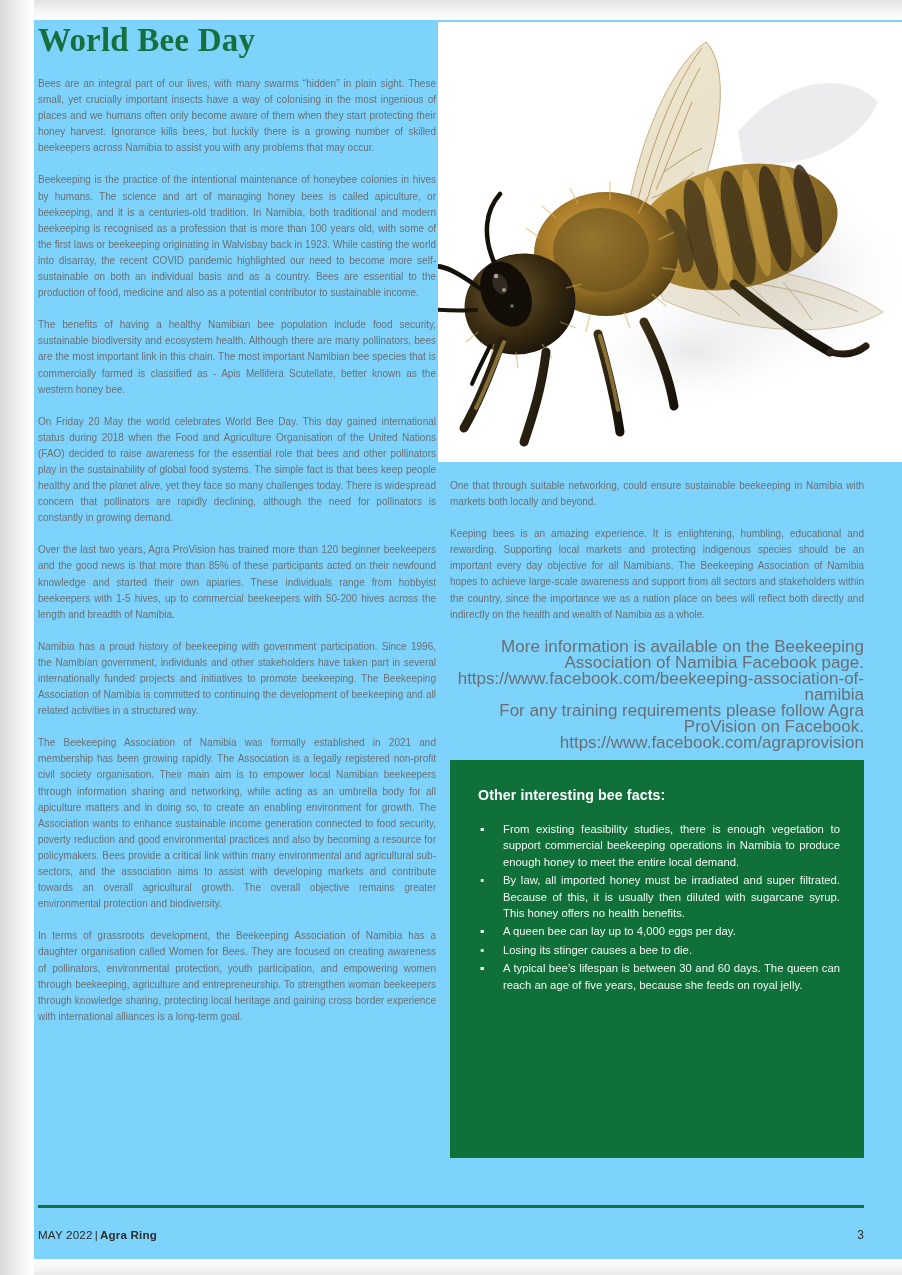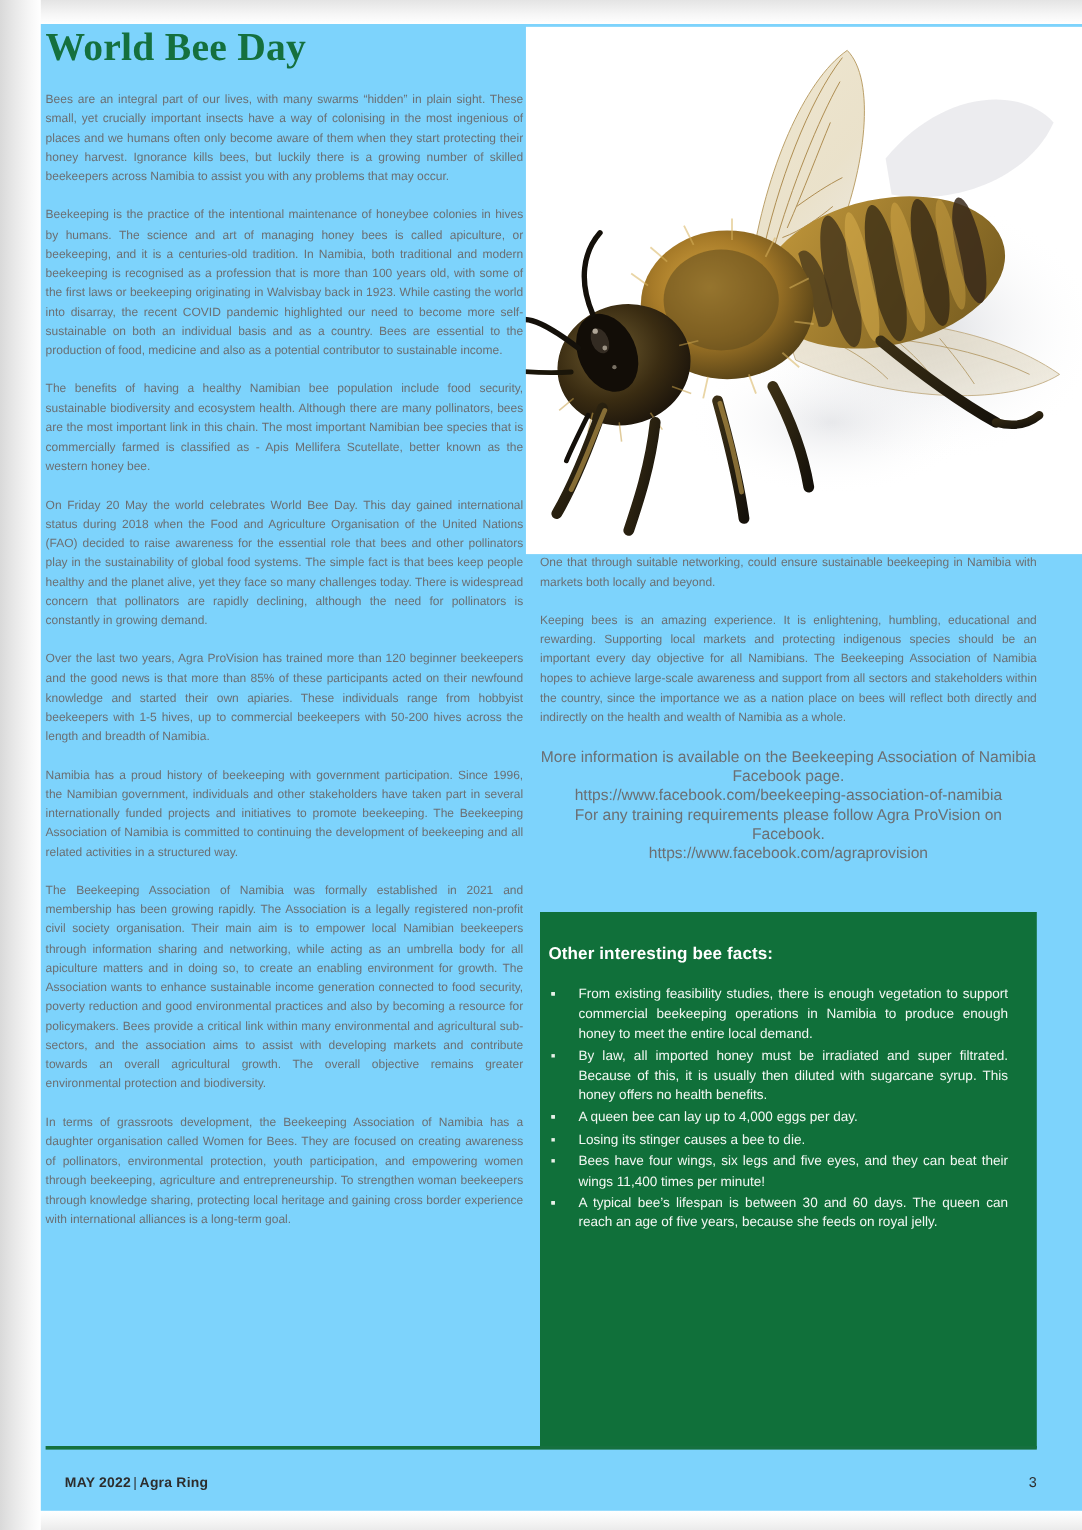--- a/index.html
+++ b/index.html
@@ -67,65 +67,65 @@
   
   .col-left {
     position: absolute;
     left: 0;
     top: 54px;
     width: 398px;
   }
   .col-right {
     position: absolute;
     left: 412px;
-    top: 440px;
+    top: 456px;
     width: 414px;
   }
 
   p.body-par {
     margin: 0 0 16px 0;
     font-size: 10px;
     line-height: 16.1px;
     color: #6b6f73;
     text-align: justify;
     text-justify: inter-word;
     hyphens: none;
   }
   p.body-par:last-child { margin-bottom: 0; }
 
   p.links-par {
     margin: 0;
-    font-size: 13px;
+    font-size: 17px;
     line-height: 16.1px;
     color: #6b6f73;
-    text-align: center;
+    text-align: right;
   }
 
   
   .bee-photo {
     position: absolute;
     left: 400px;
     top: 0px;
     width: 468px;
     height: 440px;
     overflow: hidden;
     z-index: 2;
   }
   .bee-photo svg { display: block; }
 
   
   .facts-box {
     position: absolute;
     left: 412px;
     top: 738px;
     width: 414px;
-    height: 447px;
+    height: 398px;
     background: #10703a;
     box-sizing: border-box;
-    padding: 26px 24px 20px 7px;
+    padding: 26px 24px 20px 28px;
     color: #ffffff;
   }
   .facts-title {
     font-size: 14.2px;
     font-weight: bold;
     line-height: 18px;
     margin: 0 0 17px 0;
     color: #ffffff;
     letter-spacing: 0.1px;
   }
@@ -169,21 +169,21 @@
     width: 826px;
     display: flex;
     align-items: baseline;
     justify-content: space-between;
   }
   .footer-left {
     font-size: 11.6px;
     color: #2d2d2d;
     letter-spacing: 0.2px;
   }
-  .footer-left .issue { font-weight: bold; margin-left: 16px; }
+  .footer-left .issue { font-weight: normal; }
   .footer-left .sep { font-weight: normal; padding: 0 2px; }
   .footer-left .pub { font-weight: bold; }
   .footer-page {
     font-size: 12px;
     color: #2d2d2d;
   }
 </style>
 </head>
 <body>
 
@@ -349,21 +349,21 @@
 
     <div class="facts-box">
       <div class="facts-title">Other interesting bee facts:</div>
       <ul class="facts-list">
         <li><span class="bullet-mark">▪</span></li>
         <li><span class="bullet-mark">▪</span><span>From existing feasibility studies, there is enough vegetation to support commercial beekeeping operations in Namibia to produce enough honey to meet the entire local demand.</span></li>
         <li><span class="bullet-mark">▪</span><span>By law, all imported honey must be irradiated and super filtrated. Because of this, it is usually then diluted with sugarcane syrup. This honey offers no health benefits.</span></li>
         <li><span class="bullet-mark">▪</span></li>
         <li><span class="bullet-mark">▪</span><span>A queen bee can lay up to 4,000 eggs per day.</span></li>
         <li><span class="bullet-mark">▪</span><span>Losing its stinger causes a bee to die.</span></li>
-        <li><span class="bullet-mark">▪</span><span>Bees have four wings, six legs and five eyes, and they can beat their wings 11,400 times per minute!</span></li>
+        <li><span class="bullet-mark">▪</span></li>
         <li><span class="bullet-mark">▪</span></li>
         <li><span class="bullet-mark">▪</span><span>A typical bee’s lifespan is between 30 and 60 days. The queen can reach an age of five years, because she feeds on royal jelly.</span></li>
       </ul>
     </div>
 
   </div>
 
   <div class="footer-rule"></div>
 
   <div class="footer">

